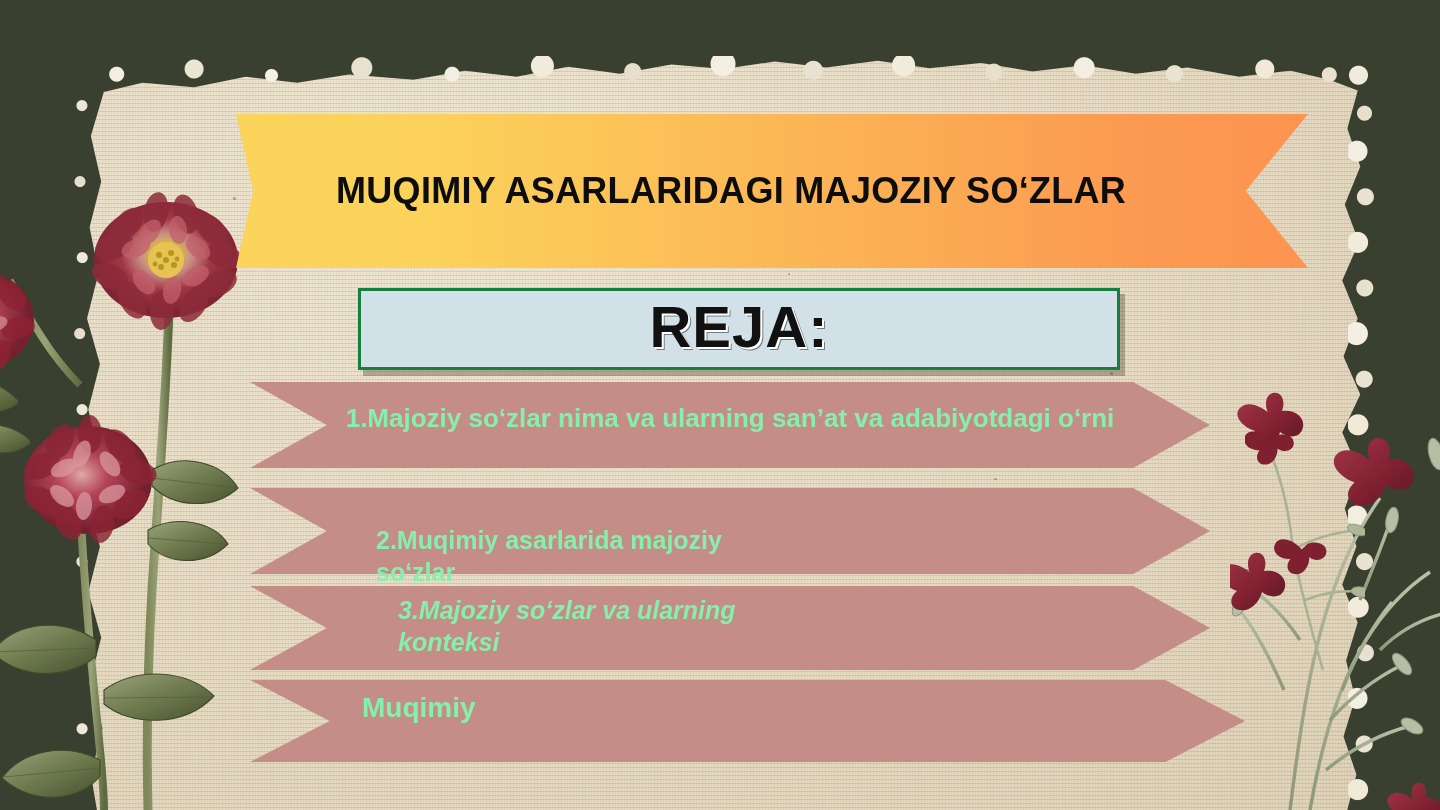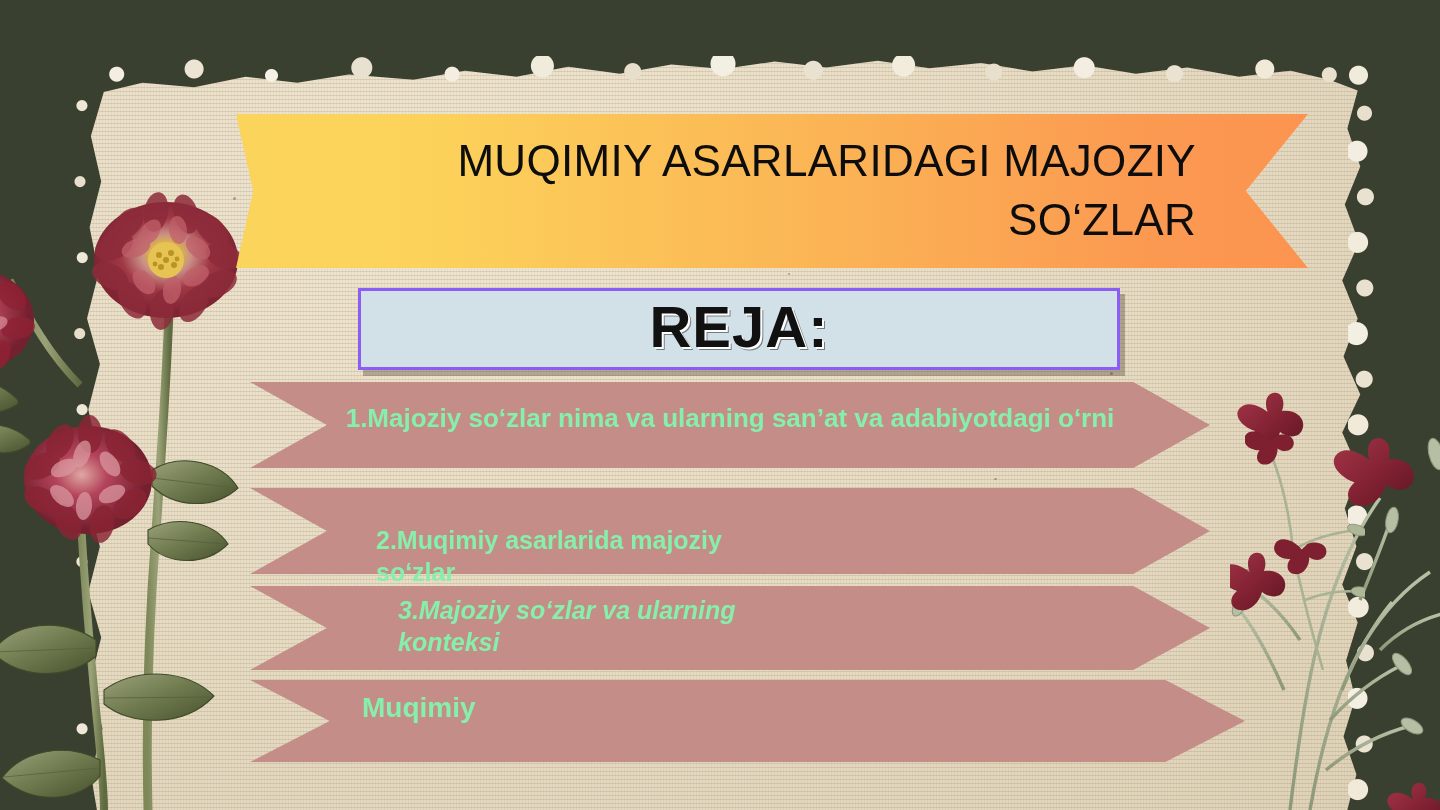--- a/index.html
+++ b/index.html
@@ -106,30 +106,30 @@
 
   
   .ribbon{
     position:absolute; left:236px; top:114px; width:1072px; height:154px;
     background:linear-gradient(90deg,#fbd45c 0%,#fcd25a 18%,#fbb455 55%,#fb9951 85%,#fb9450 100%);
     clip-path: polygon(0% 0%, 100% 0%, 94.2% 50%, 100% 100%, 0% 100%, 1.6% 50%);
     display:flex; align-items:center; justify-content:center;
   }
   .ribbon-title{
     width:860px; margin-left:-12px;
-    text-align:right; color:#0d0d0d;
-    font-weight:normal; font-size:44px; line-height:1.33;
+    text-align:left; color:#0d0d0d;
+    font-weight:bold; font-size:36px; line-height:1.33;
     letter-spacing:.3px;
   }
 
   
   .reja-box{
     position:absolute; left:358px; top:288px; width:756px; height:76px;
     background:#d2e0e8;
-    border:3px solid #8b5cf6;
+    border:3px solid #15803d;
     box-shadow:5px 6px 0 rgba(60,50,35,.33);
     display:flex; align-items:center; justify-content:center;
   }
   .reja-text{
     font-size:58px; font-weight:bold; color:#111;
     letter-spacing:1px; line-height:1;
     text-shadow:2px 2px 0 #ffffff, 3px 3px 0 rgba(0,0,0,.45);
     transform:translateY(-2px);
   }
 

